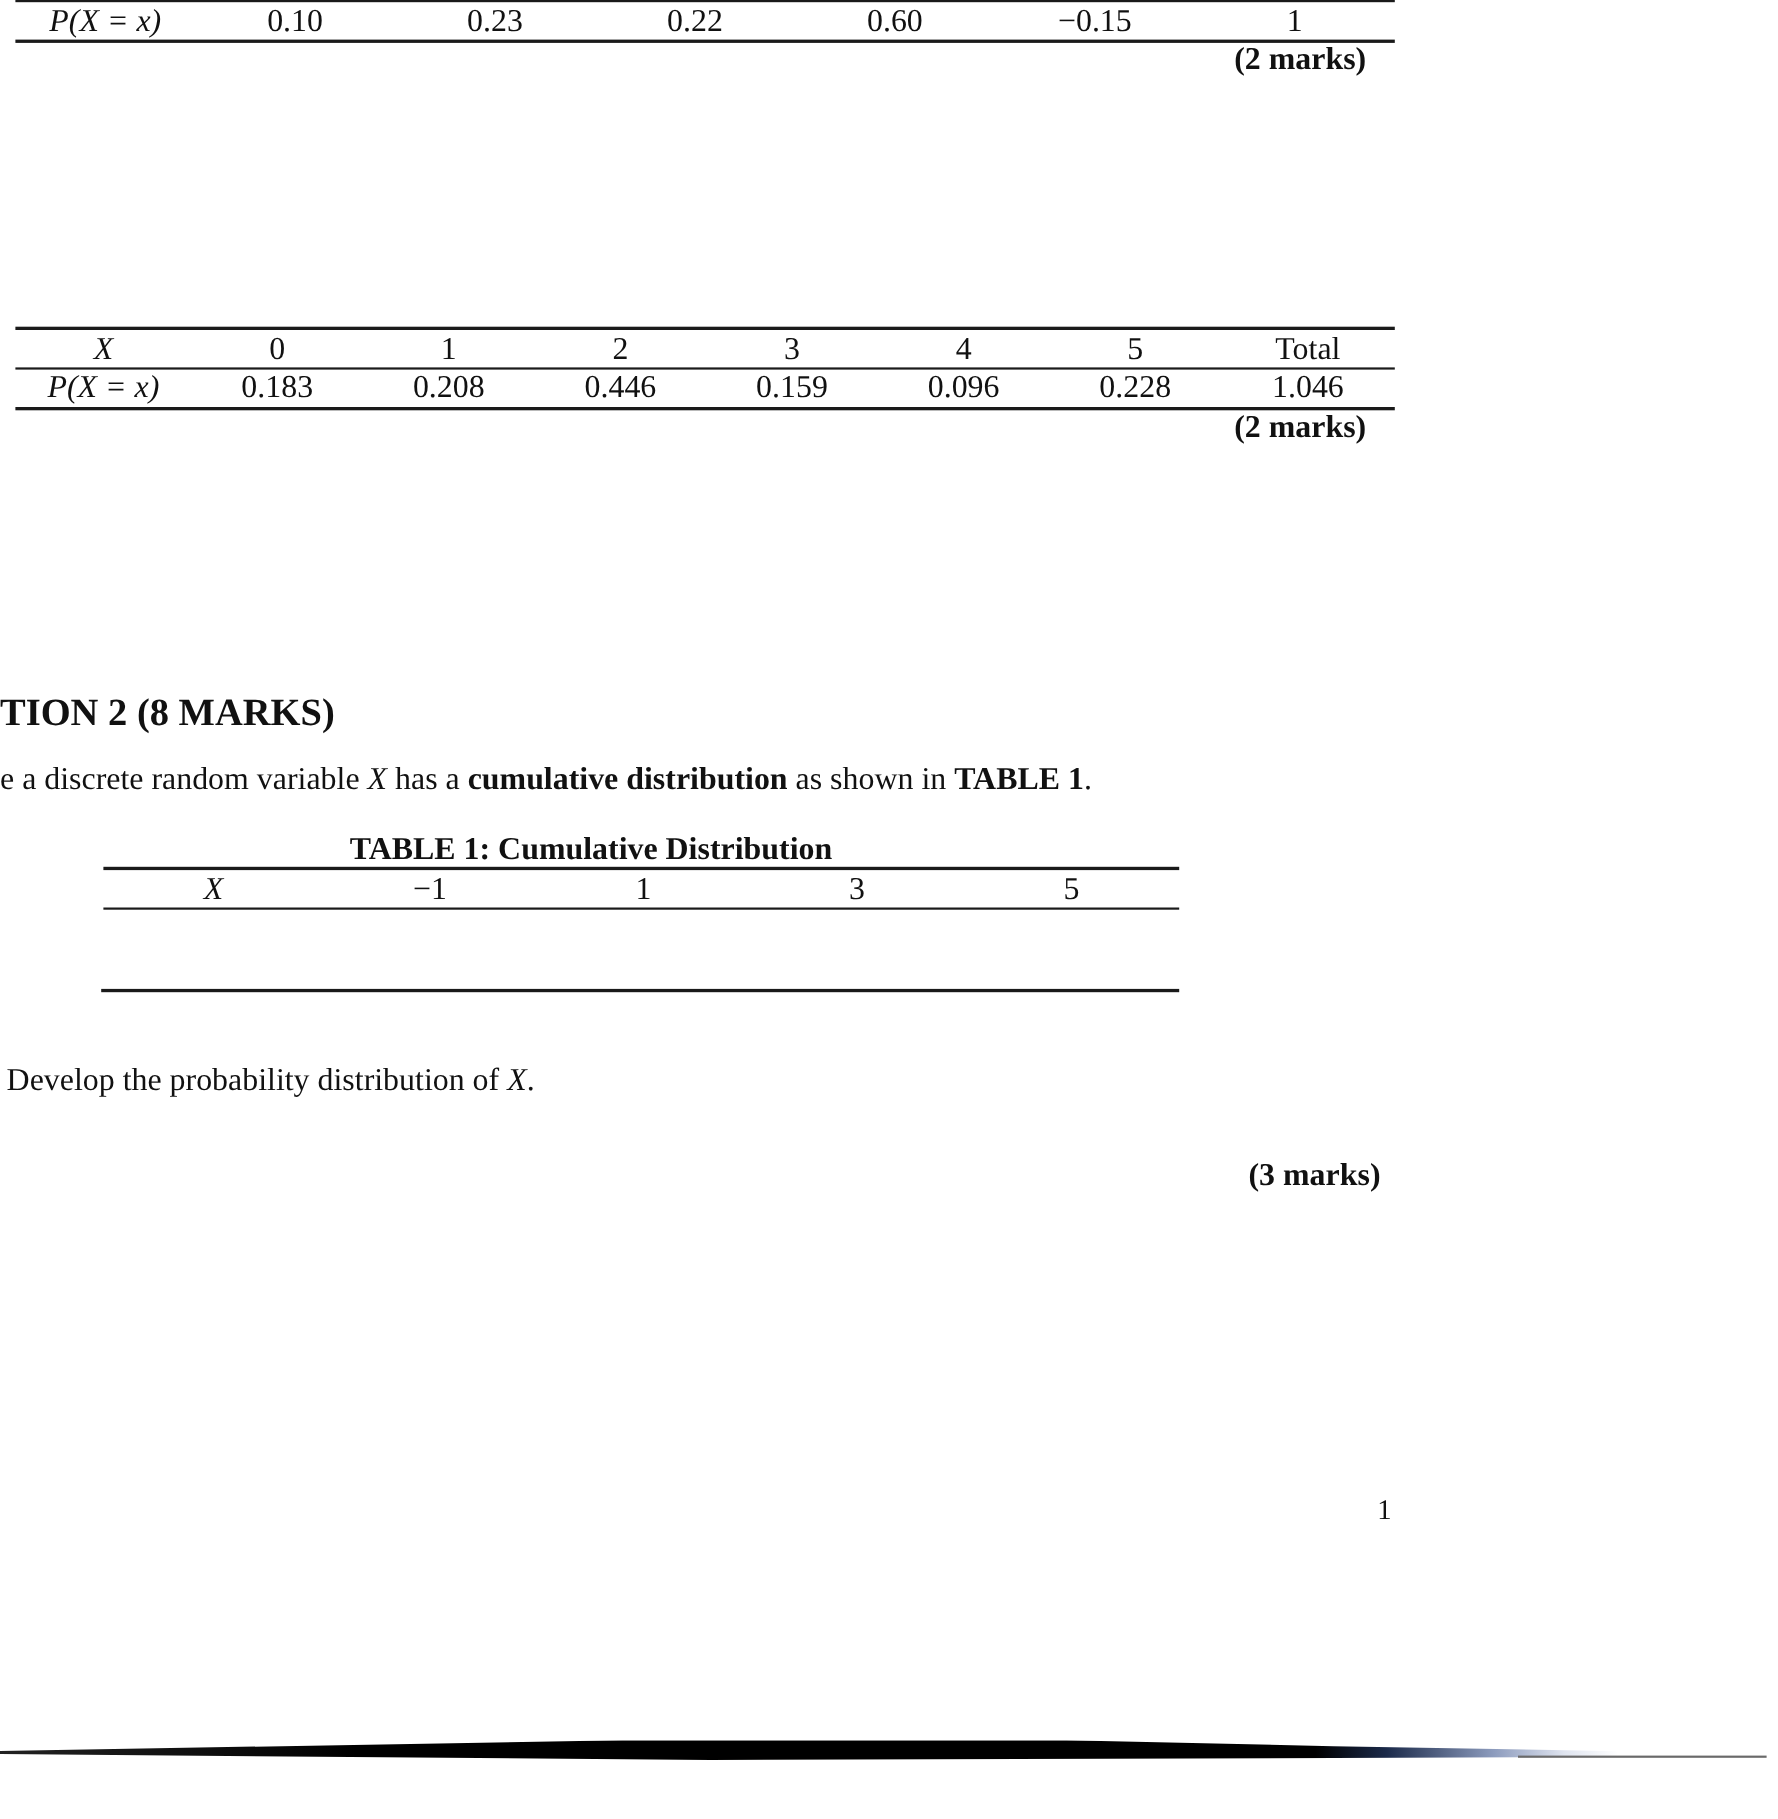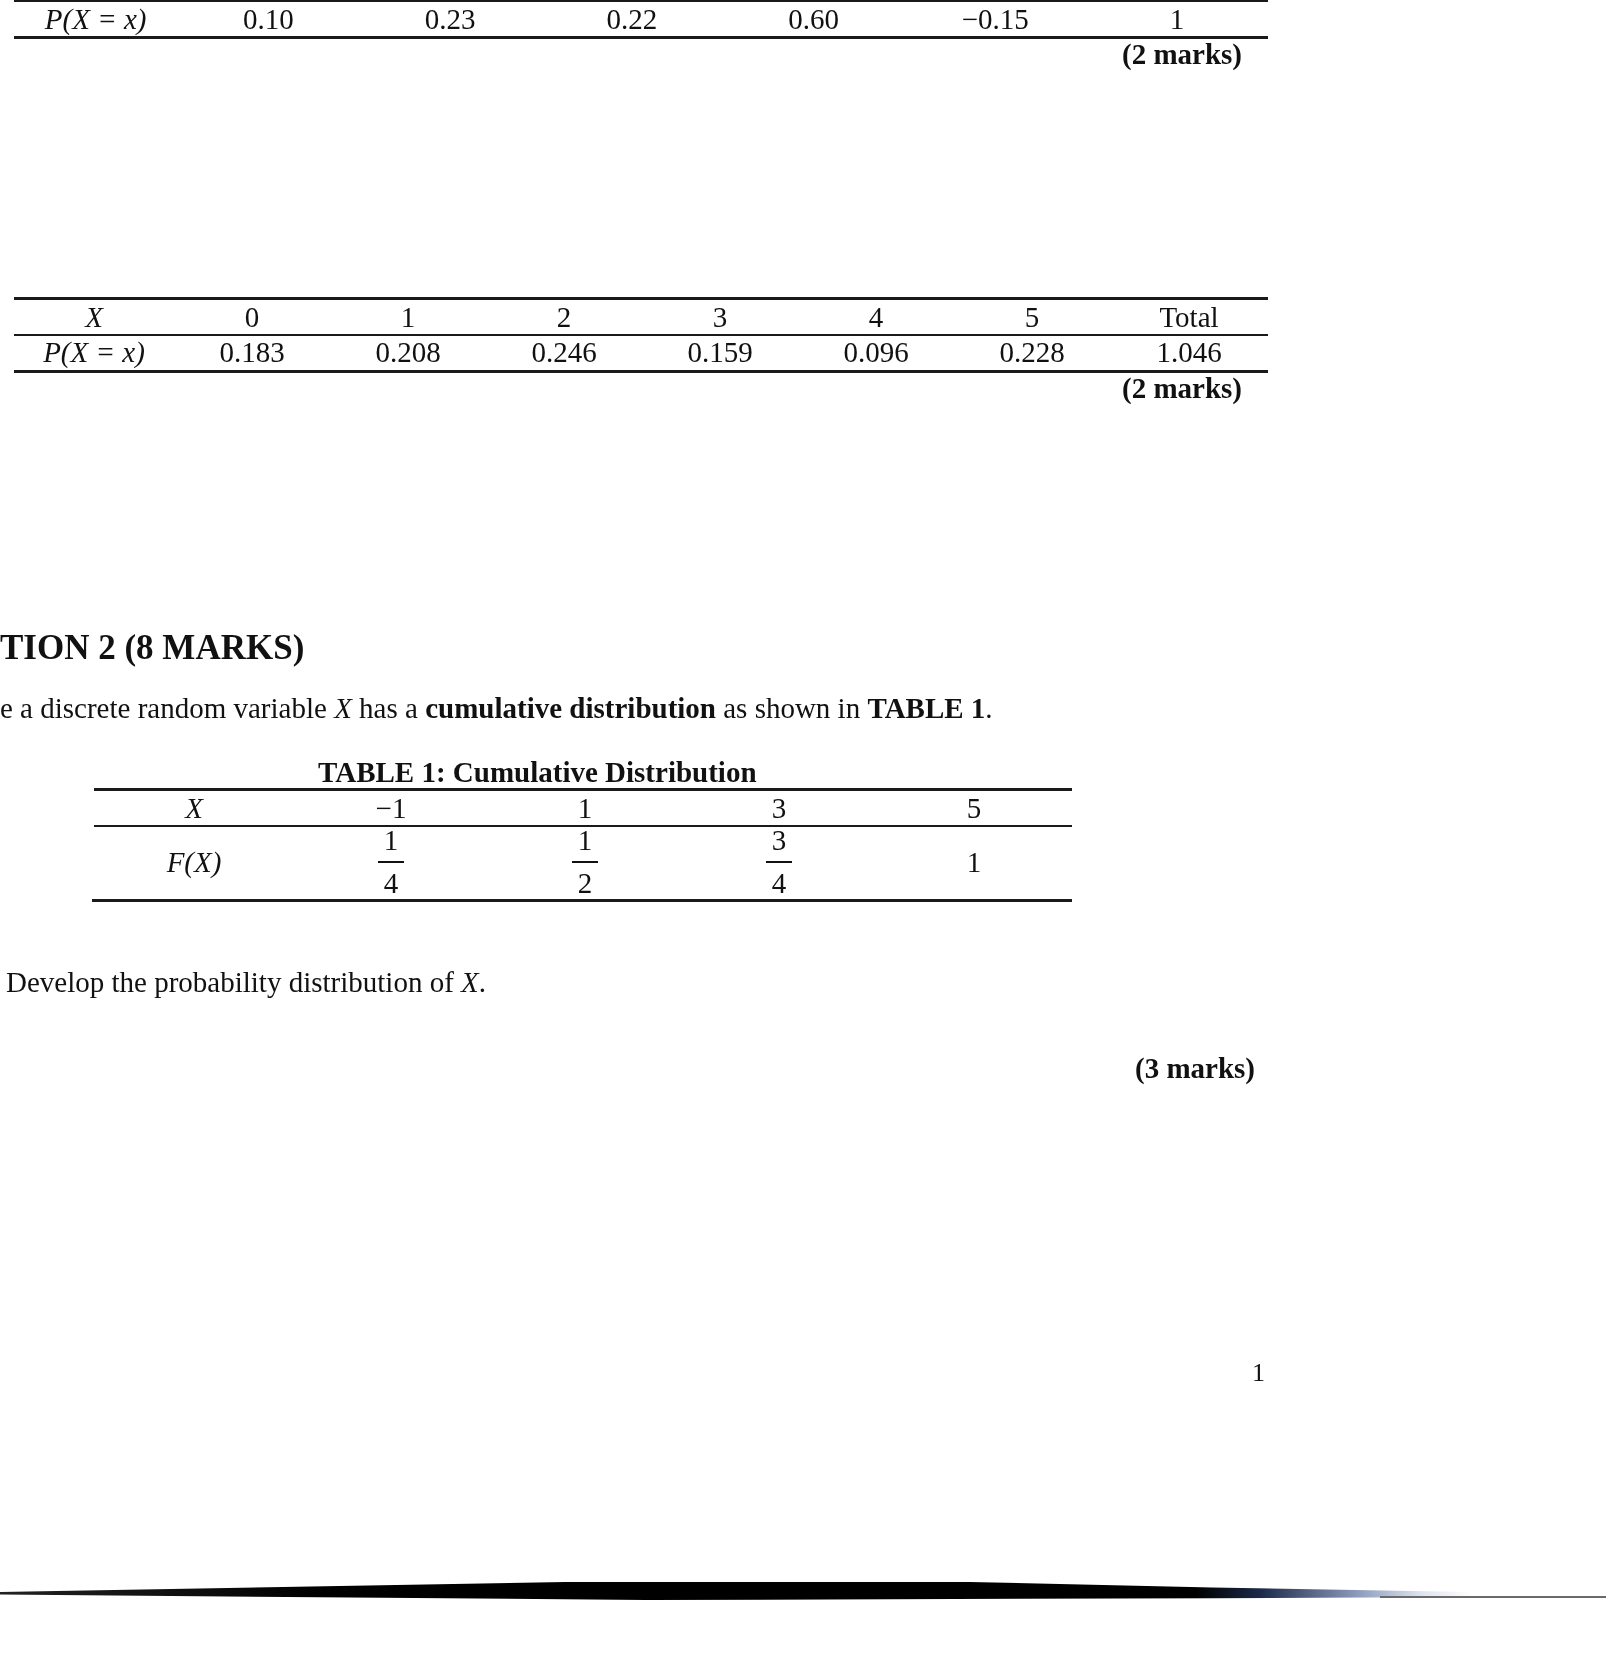--- a/index.html
+++ b/index.html
@@ -55,21 +55,21 @@
     <td style="width:156px;">2</td>
     <td style="width:156px;">3</td>
     <td style="width:156px;">4</td>
     <td style="width:156px;">5</td>
     <td style="width:158px;">Total</td>
   </tr>
   <tr style="height:36px;">
     <td class="it">P(X = x)</td>
     <td>0.183</td>
     <td>0.208</td>
-    <td>0.246</td>
+    <td>0.446</td>
     <td>0.159</td>
     <td>0.096</td>
     <td>0.228</td>
     <td>1.046</td>
   </tr>
 </tbody>
   </table>
 <div class="rule" style="left:14px; top:334px; width:1254px;"></div>
 <div class="rule thick" style="left:14px; top:370px; width:1254px;"></div>
 <div class="marks" style="left:1122px; top:372px;">(2 marks)</div>
@@ -84,45 +84,20 @@
 <div class="rule thick" style="left:94px; top:788px; width:978px;"></div>
 <table class="tbl" style="left:94px; top:791px; width:978px;">
   <tbody>
       <tr style="height:34px;">
     <td class="it" style="width:200px;">X</td>
     <td style="width:194px;">−1</td>
     <td style="width:194px;">1</td>
     <td style="width:194px;">3</td>
     <td style="width:196px;">5</td>
   </tr>
-  <tr style="height:74px;">
-    <td class="it">F(X)</td>
-    <td>
-      <span class="frac">
-        <span class="num">1</span>
-        <span class="bar"></span>
-        <span class="den">4</span>
-      </span>
-    </td>
-    <td>
-      <span class="frac">
-        <span class="num">1</span>
-        <span class="bar"></span>
-        <span class="den">2</span>
-      </span>
-    </td>
-    <td>
-      <span class="frac">
-        <span class="num">3</span>
-        <span class="bar"></span>
-        <span class="den">4</span>
-      </span>
-    </td>
-    <td>1</td>
-  </tr>
 </tbody>
   </table>
 <div class="rule" style="left:94px; top:825px; width:978px;"></div>
 <div class="rule thick" style="left:92px; top:899px; width:980px;"></div>
 
 <div class="abs" style="left:6px; top:966px; font-size:29px; white-space:nowrap;">
   <span>Develop the probability distribution of </span><span class="it">X</span><span>.</span>
 </div>
 <div class="marks" style="left:1122px; top:1052px;margin-left:13px;">(3 marks)</div>
 

